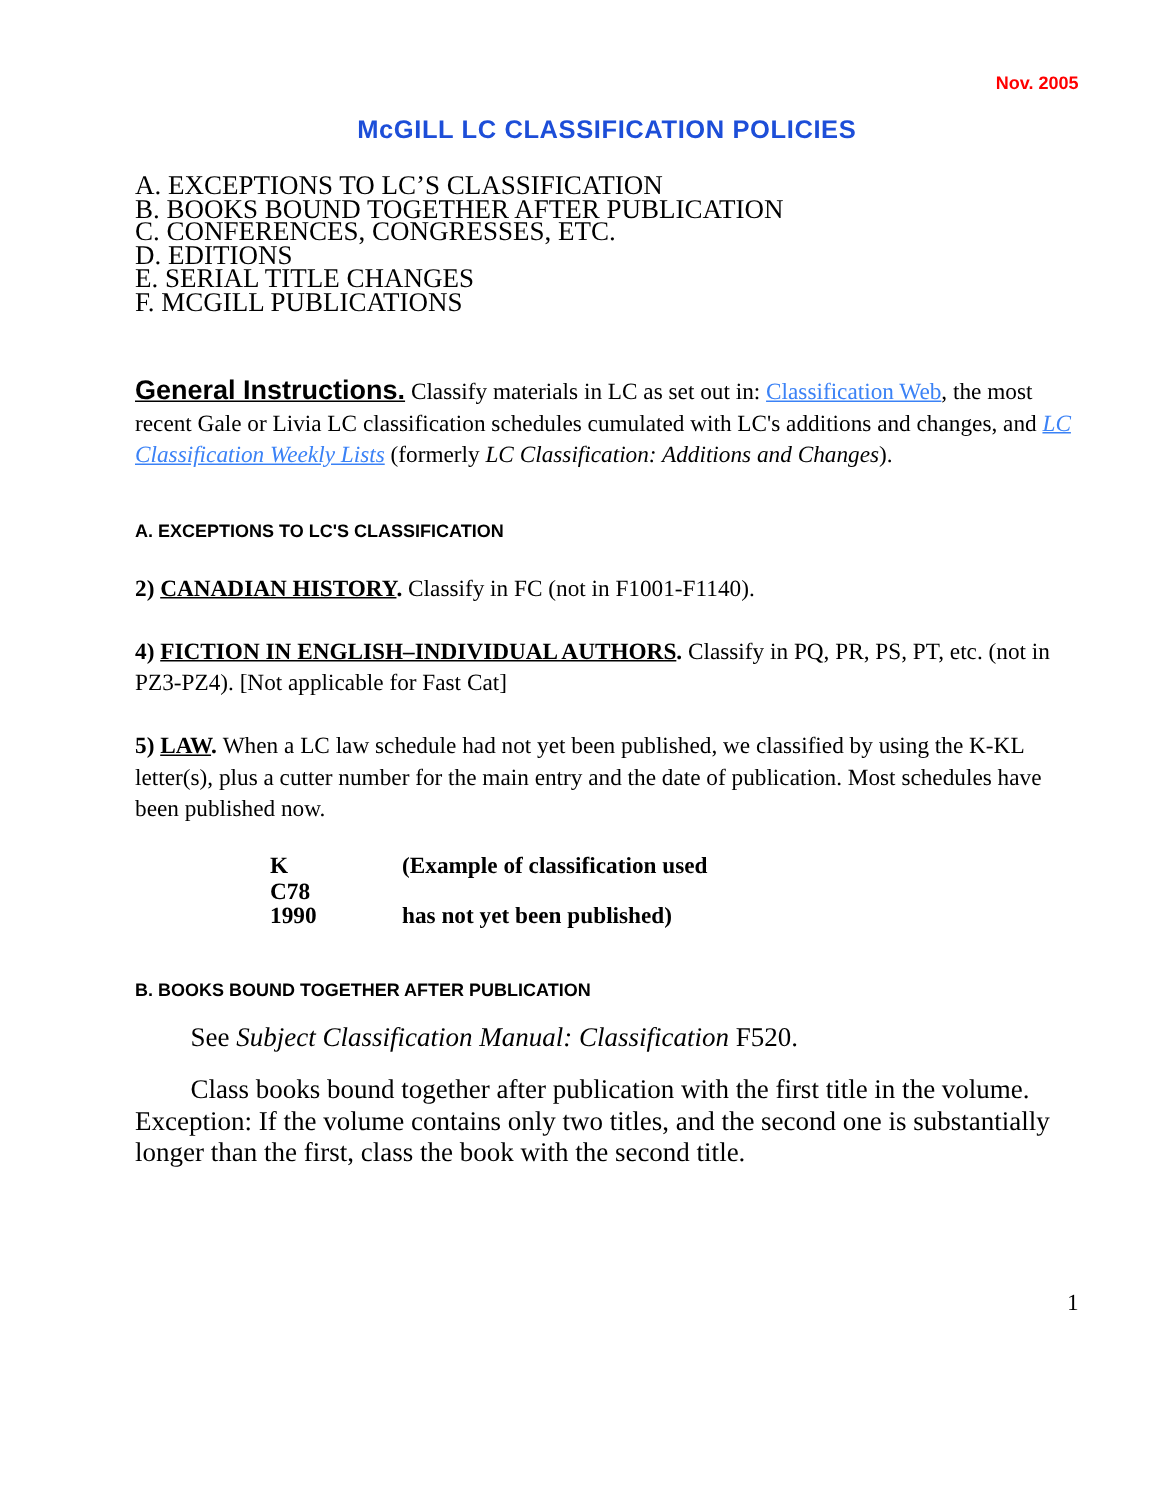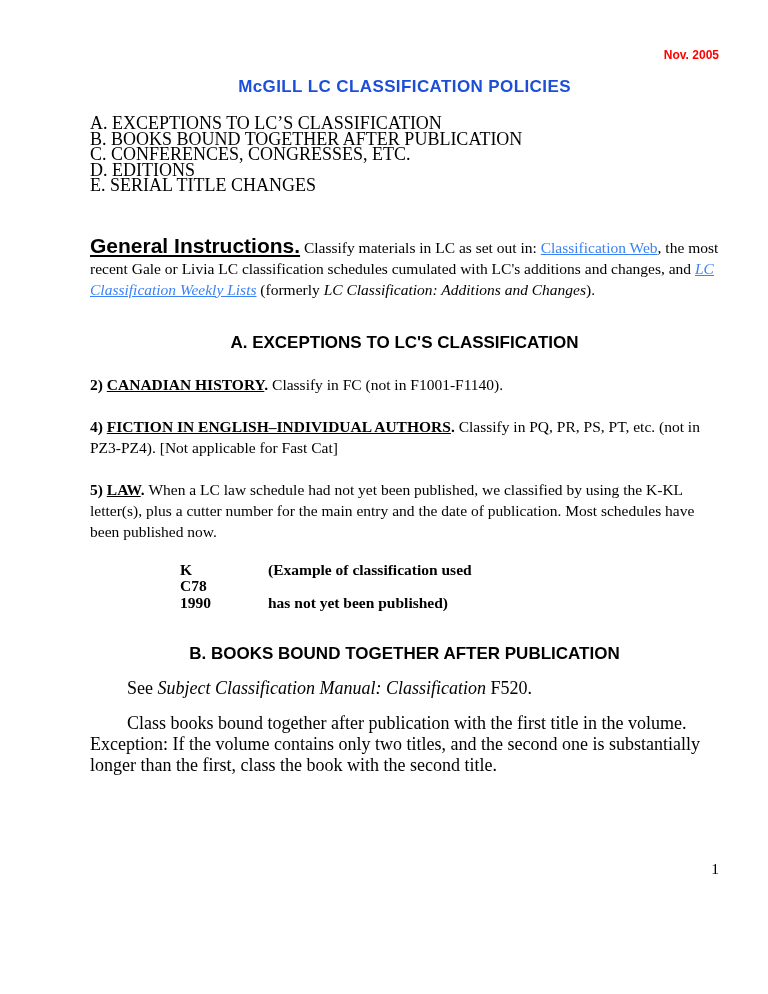--- a/index.html
+++ b/index.html
@@ -39,38 +39,37 @@
   }
   .toc-item { white-space: nowrap; }
   .general {
     margin-top: 41px;
     font-size: 15.5px;
     line-height: 21px;
   }
   .gi-lead {
     font-family: "Liberation Sans", sans-serif;
     font-weight: bold;
-    font-size: 21px;
+    font-size: 18px;
     text-decoration: underline;
   }
   a.doc-link {
     color: #3b82f6;
     text-decoration: underline;
     cursor: pointer;
   }
   .italic { font-style: italic; }
   .b { font-weight: bold; }
   .u { text-decoration: underline; }
   h2.sec-heading {
     margin-top: 33px;
     font-family: "Liberation Sans", sans-serif;
     font-weight: bold;
-    font-size: 17px;
+    font-size: 12px;
     color: #000000;
-    text-align: center;
   }
   p.item {
     margin-top: 21px;
     font-size: 15.5px;
     line-height: 21px;
   }
   .example {
     margin-top: 20px;
     margin-left: 90px;
     font-weight: bold;
@@ -100,20 +99,21 @@
   <div class="doc-date">Nov. 2005</div>
 
   <h1 class="doc-title">McGILL LC CLASSIFICATION POLICIES</h1>
 
   <div class="toc">
     <div class="toc-item">A. EXCEPTIONS TO LC’S CLASSIFICATION</div>
     <div class="toc-item">B. BOOKS BOUND TOGETHER AFTER PUBLICATION</div>
     <div class="toc-item">C. CONFERENCES, CONGRESSES, ETC.</div>
     <div class="toc-item">D. EDITIONS</div>
     <div class="toc-item">E. SERIAL TITLE CHANGES</div>
+    <div class="toc-item">F. MCGILL PUBLICATIONS</div>
   </div>
 
   <p class="general"><span class="gi-lead">General Instructions.</span><span> Classify materials in LC as set out in: </span><a class="doc-link">Classification Web</a><span>, the most recent Gale or Livia LC classification schedules cumulated with LC's additions and changes, and </span><a class="doc-link italic">LC Classification Weekly Lists</a><span> (formerly </span><span class="italic">LC Classification: Additions and Changes</span><span>).</span></p>
 
   <h2 class="sec-heading">A. EXCEPTIONS TO LC'S CLASSIFICATION</h2>
 
 
   <p class="item"><span class="b">2) </span><span class="b u">CANADIAN HISTORY</span><span class="b">. </span><span>Classify in FC (not in F1001-F1140).</span></p>
 
 

